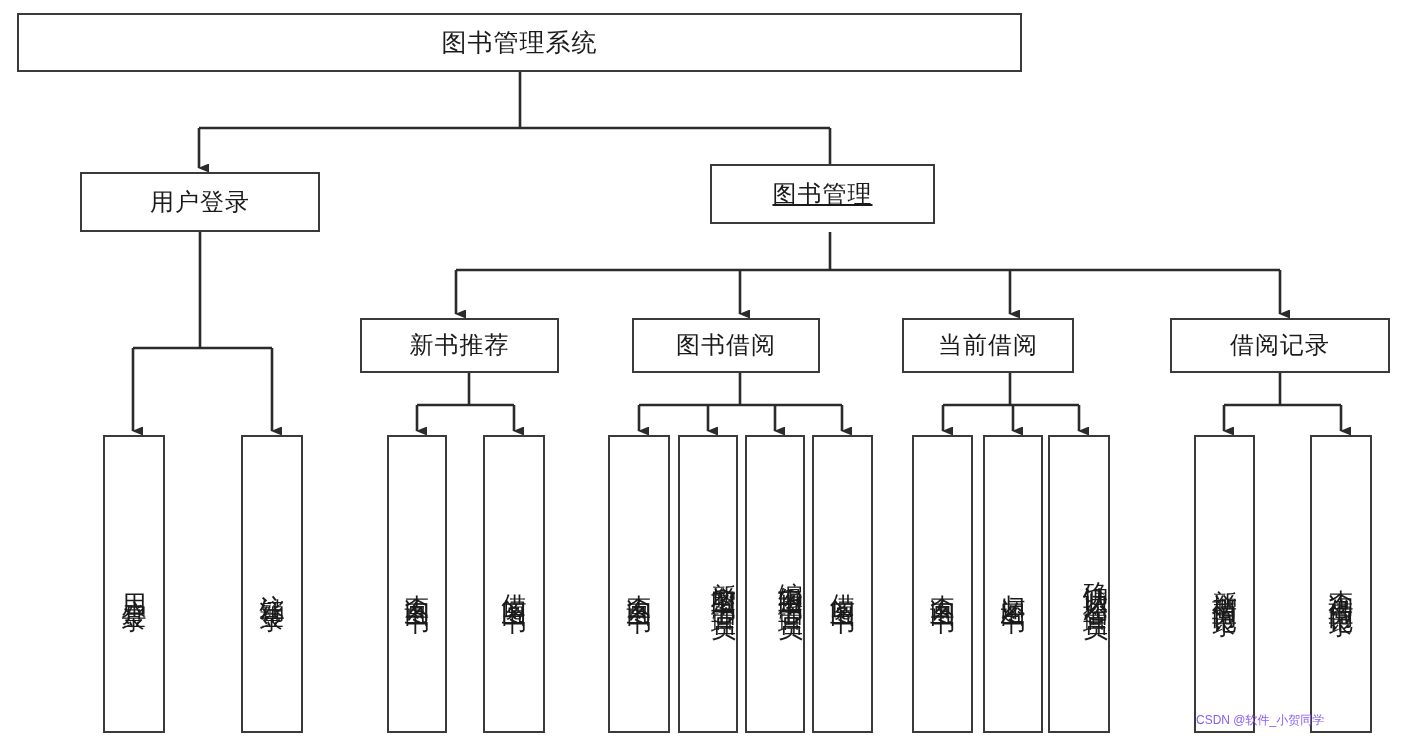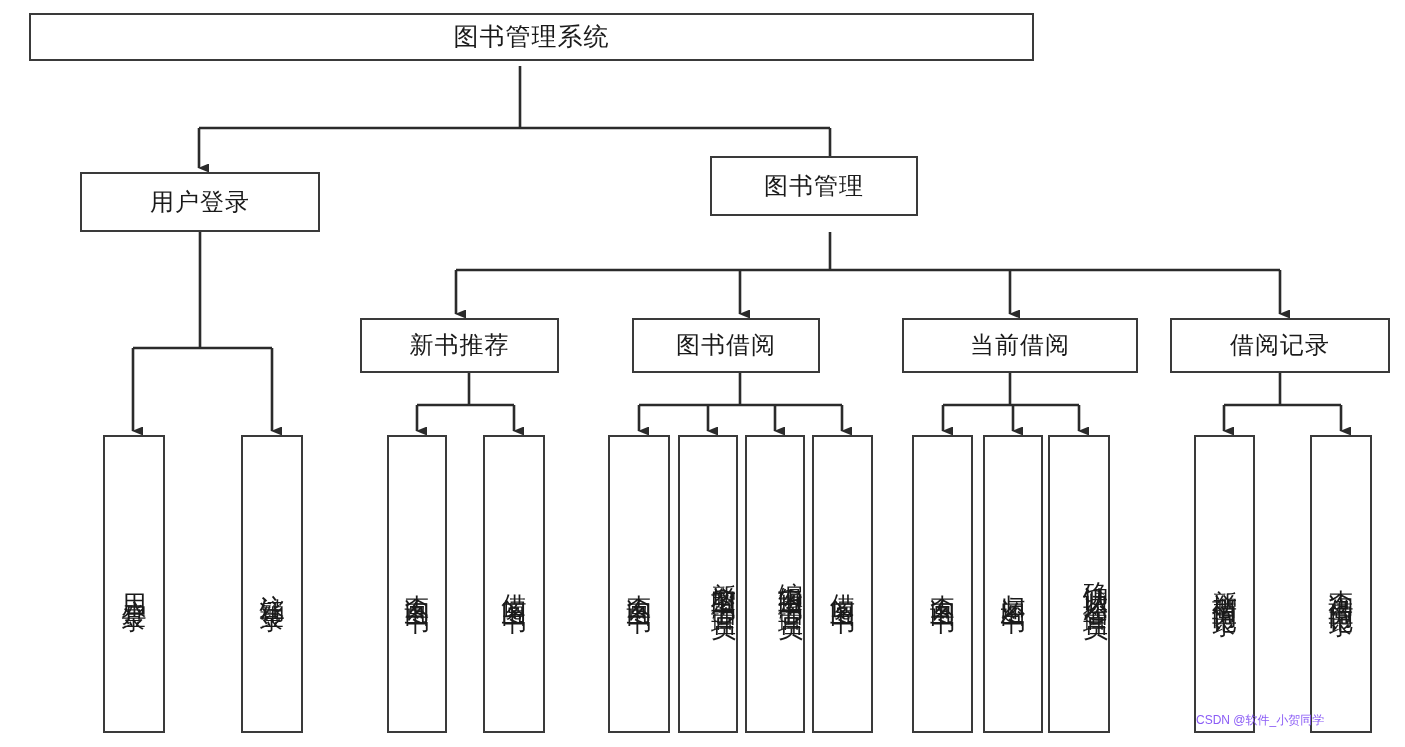--- a/index.html
+++ b/index.html
@@ -119,38 +119,38 @@
       <path d="M1013,405 L1013,431" marker-end="url(#arrowhead)"></path>
       <path d="M1079,405 L1079,431" marker-end="url(#arrowhead)"></path>
 
       <path d="M1280,373 L1280,405"></path>
       <path d="M1224,405 L1341,405"></path>
       <path d="M1224,405 L1224,431" marker-end="url(#arrowhead)"></path>
       <path d="M1341,405 L1341,431" marker-end="url(#arrowhead)"></path>
     </g>
   </svg>
 
-  <div class="node horizontal root" style="left:17px; top:13px; width:1005px; height:48px;margin-left:12px;">
+  <div class="node horizontal root" style="left:17px; top:13px; width:1005px; height:59px;">
     <span>图书管理系统</span>
   </div>
 
   <div class="node horizontal" style="left:80px; top:172px; width:240px; height:60px;">
     <span>用户登录</span>
   </div>
-  <div class="node horizontal" style="left:710px; top:156px; width:208px; height:60px;">
+  <div class="node horizontal" style="left:710px; top:164px; width:225px; height:60px;text-decoration:underline;">
     <span>图书管理</span>
   </div>
 
   <div class="node horizontal" style="left:360px; top:318px; width:199px; height:55px;">
     <span>新书推荐</span>
   </div>
   <div class="node horizontal" style="left:632px; top:318px; width:188px; height:55px;">
     <span>图书借阅</span>
   </div>
-  <div class="node horizontal" style="left:902px; top:318px; width:236px; height:55px;">
+  <div class="node horizontal" style="left:902px; top:318px; width:172px; height:55px;">
     <span>当前借阅</span>
   </div>
   <div class="node horizontal" style="left:1170px; top:318px; width:220px; height:55px;align-items:center;">
     <span>借阅记录</span>
   </div>
 
   <div class="node vertical" style="left:103px; top:435px; width:62px; height:298px;">
     <span class="vtext">用户登录</span>
   </div>
   <div class="node vertical" style="left:241px; top:435px; width:62px; height:298px;">

